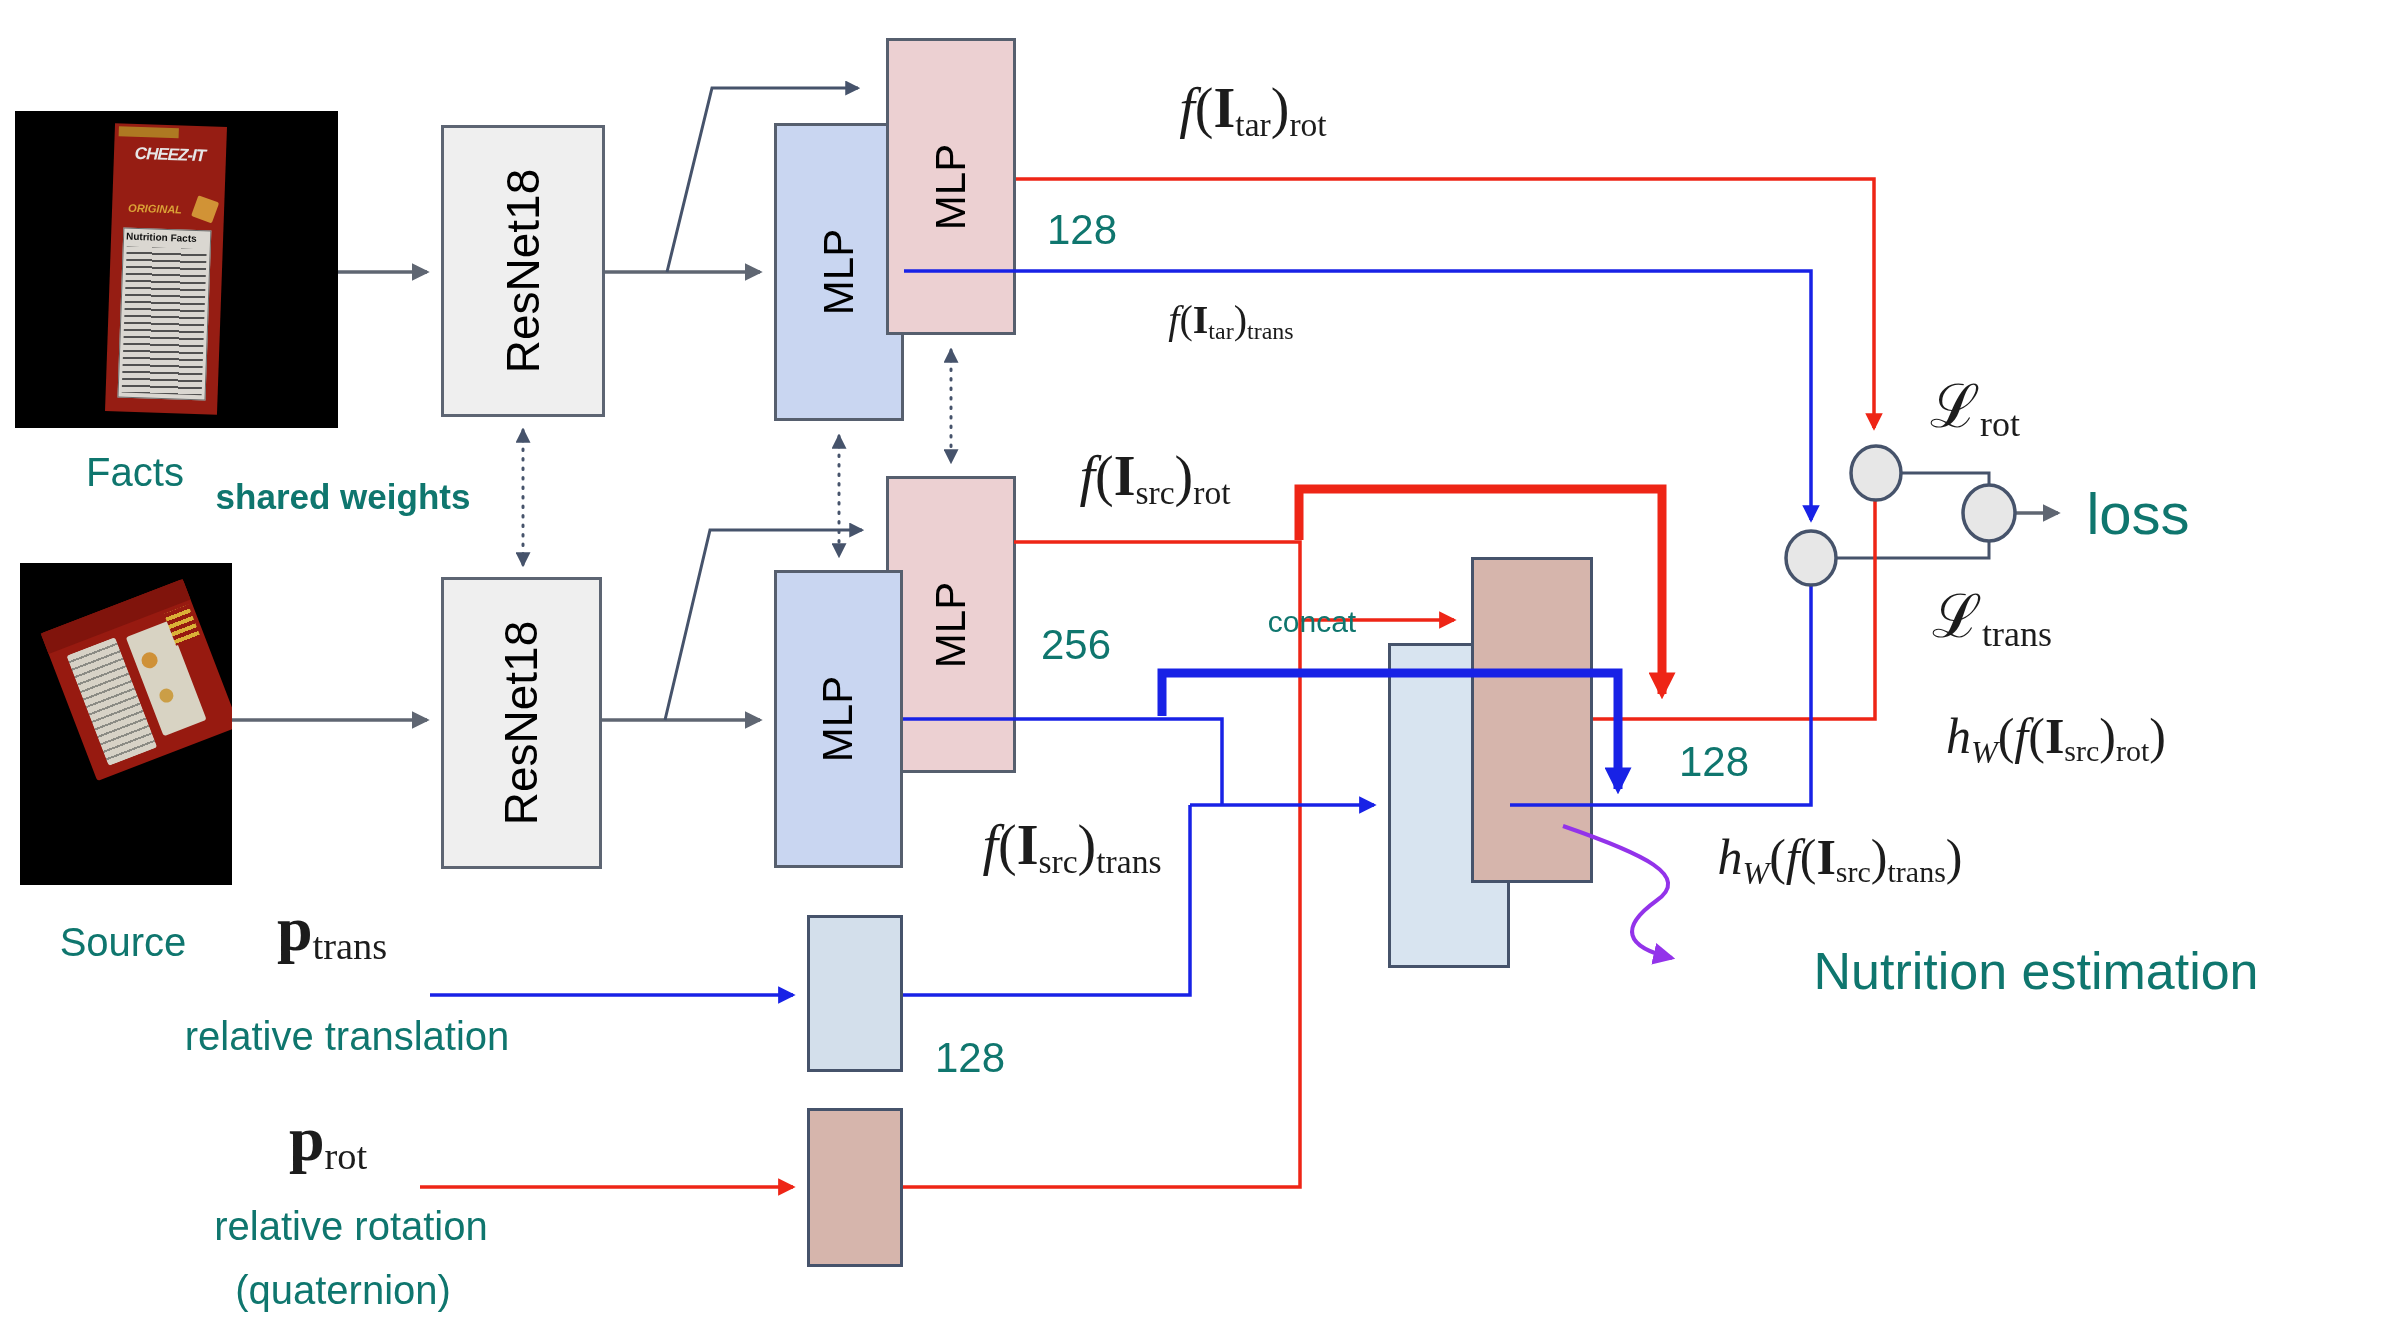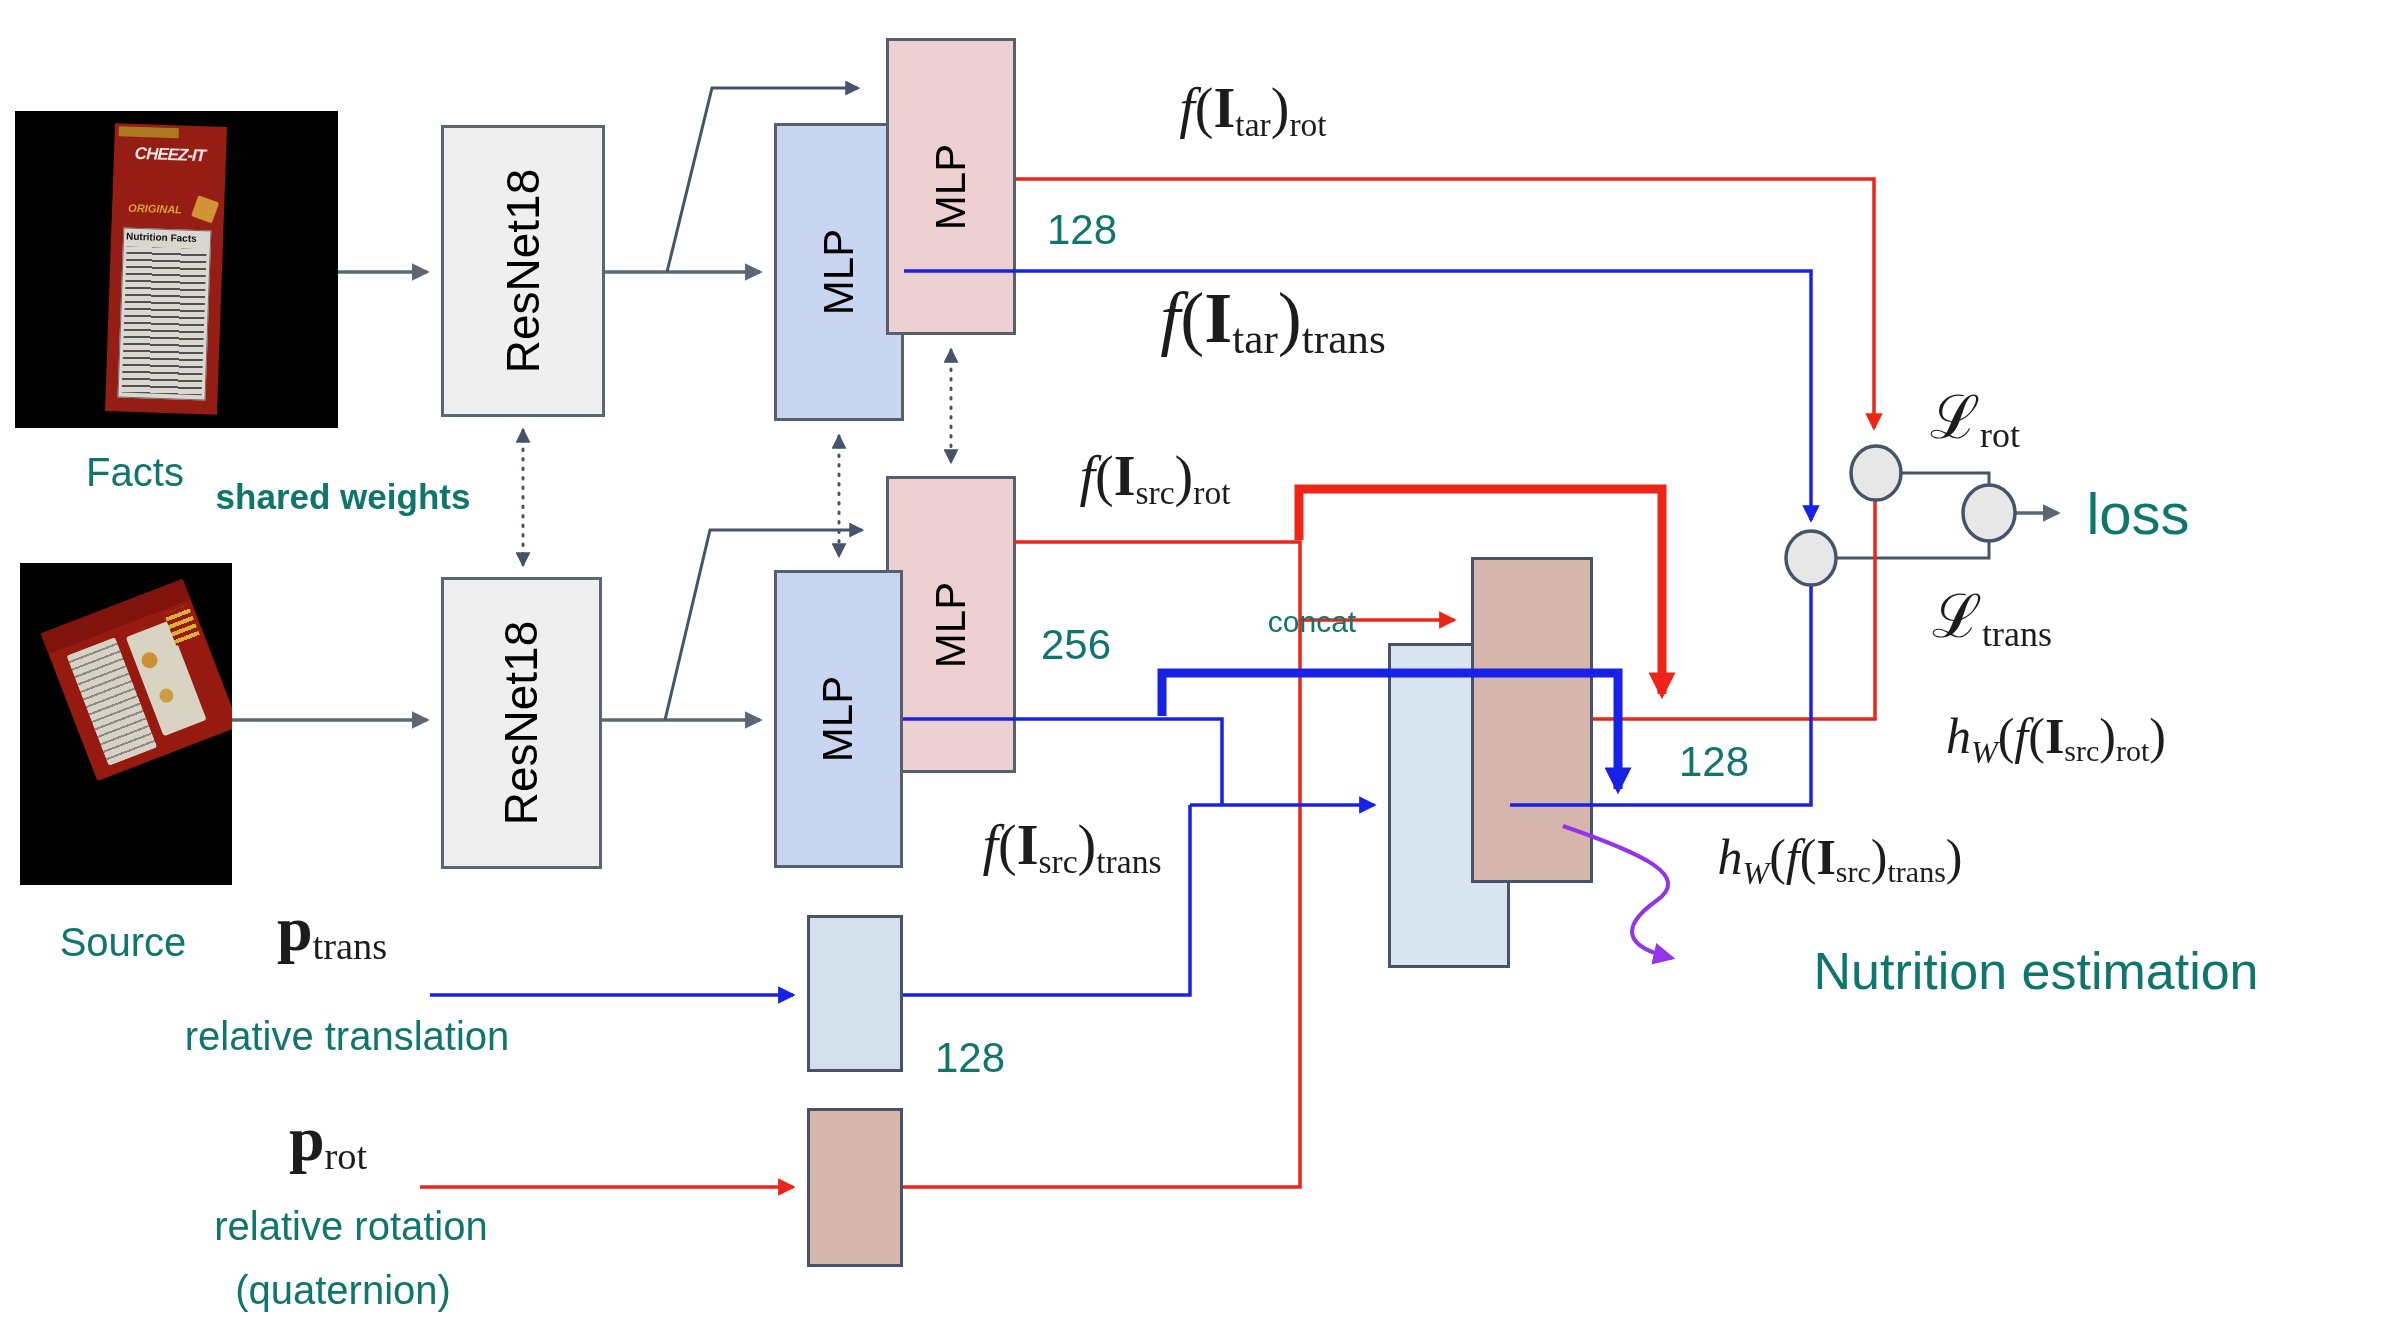--- a/index.html
+++ b/index.html
@@ -209,23 +209,23 @@
   <div class="lbl" style="left:1714px;top:762px;font-size:42px;">128</div>
   <div class="lbl" style="left:970px;top:1058px;font-size:42px;">128</div>
 
   <div class="lbl" style="left:2138px;top:513px;font-size:58px;">loss</div>
   <div class="lbl" style="left:2036px;top:971px;font-size:52px;">Nutrition estimation</div>
   <div class="lbl" style="left:347px;top:1036px;font-size:40px;">relative translation</div>
   <div class="lbl" style="left:351px;top:1226px;font-size:40px;">relative rotation</div>
   <div class="lbl" style="left:343px;top:1290px;font-size:40px;">(quaternion)</div>
 
   <div class="lbl math" style="left:1253px;top:110px;font-size:56px;"><span class="m-i">f</span><span>(</span><span class="m-b">I</span><span class="m-s">tar</span><span>)</span><span class="m-s">rot</span></div>
-  <div class="lbl math" style="left:1273px;top:320px;font-size:72px;"><span class="m-i">f</span><span>(</span><span class="m-b">I</span><span class="m-s">tar</span><span>)</span><span class="m-s">trans</span></div>
+  <div class="lbl math" style="left:1231px;top:320px;font-size:40px;"><span class="m-i">f</span><span>(</span><span class="m-b">I</span><span class="m-s">tar</span><span>)</span><span class="m-s">trans</span></div>
   <div class="lbl math" style="left:1155px;top:478px;font-size:56px;"><span class="m-i">f</span><span>(</span><span class="m-b">I</span><span class="m-s">src</span><span>)</span><span class="m-s">rot</span></div>
   <div class="lbl math" style="left:1072px;top:823px;font-size:56px;margin-top:24px;"><span class="m-i">f</span><span>(</span><span class="m-b">I</span><span class="m-s">src</span><span>)</span><span class="m-s">trans</span></div>
-  <div class="lbl math" style="left:1975px;top:415px;font-size:60px;"><span>ℒ</span><span class="m-s">rot</span></div>
+  <div class="lbl math" style="left:1975px;top:404px;font-size:60px;"><span>ℒ</span><span class="m-s">rot</span></div>
   <div class="lbl math" style="left:1992px;top:614px;font-size:60px;"><span>ℒ</span><span class="m-s">trans</span></div>
   <div class="lbl math" style="left:2056px;top:739px;font-size:50px;"><span class="m-i">h</span><span class="m-w">W</span><span>(</span><span class="m-i">f</span><span>(</span><span class="m-b">I</span><span class="m-s">src</span><span>)</span><span class="m-s">rot</span><span>)</span></div>
   <div class="lbl math" style="left:1840px;top:860px;font-size:50px;"><span class="m-i">h</span><span class="m-w">W</span><span>(</span><span class="m-i">f</span><span>(</span><span class="m-b">I</span><span class="m-s">src</span><span>)</span><span class="m-s">trans</span><span>)</span></div>
   <div class="lbl math" style="left:332px;top:930px;font-size:64px;"><span class="m-b">p</span><span class="m-s">trans</span></div>
   <div class="lbl math" style="left:328px;top:1140px;font-size:64px;"><span class="m-b">p</span><span class="m-s">rot</span></div>
 
 </div>
 
 </body></html>

